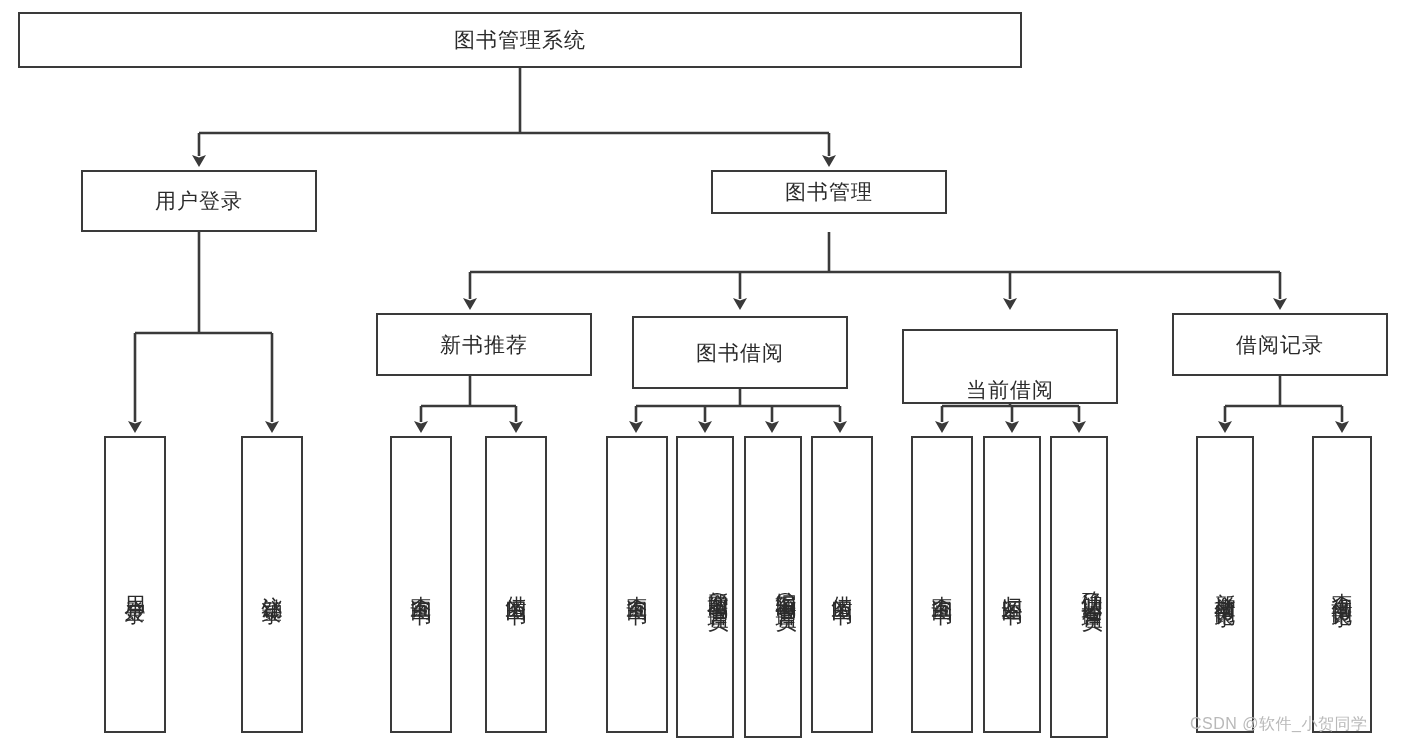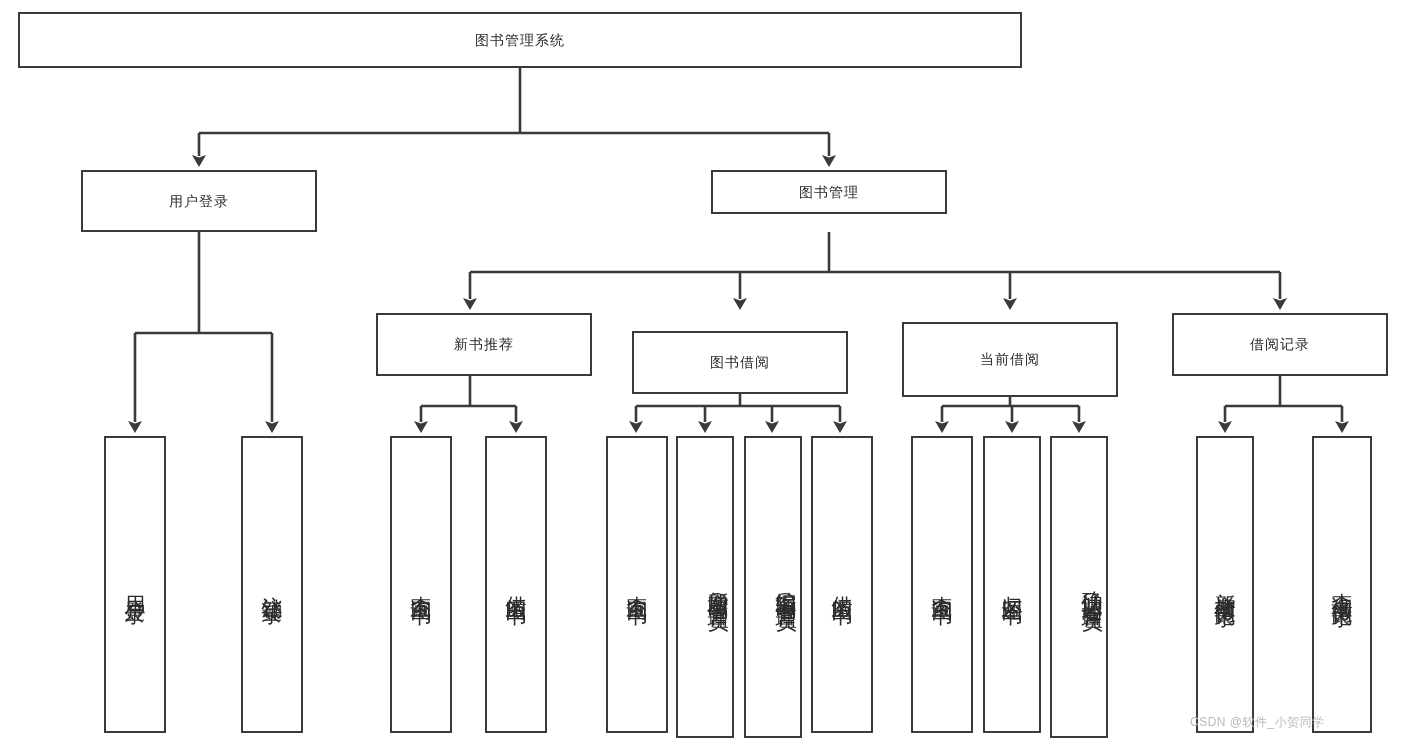--- a/index.html
+++ b/index.html
@@ -28,39 +28,39 @@
     position: absolute;
     box-sizing: border-box;
     background: #ffffff;
     border: 2px solid #3a3a3a;
     display: flex;
     align-items: center;
     justify-content: center;
     color: #2b2b2b;
   }
   .node.horiz {
-    font-size: 14px;
+    font-size: 21px;
     letter-spacing: 1px;
     line-height: 1.2;
   }
   .node.vert {
     writing-mode: vertical-rl;
     text-orientation: upright;
     font-size: 21px;
     letter-spacing: 3px;
     padding: 6px 0;
   }
   .node.vert.toptext {
     align-items: flex-start;
   }
   .watermark {
     position: absolute;
     left: 1190px;
     top: 714px;
-    font-size: 12px;
+    font-size: 16px;
     color: #b9b9b9;
     white-space: nowrap;
     letter-spacing: 0.5px;
   }
 </style>
 </head>
 <body>
 
 <div id="stage">
   <svg id="wires" viewBox="0 0 1405 747">
@@ -112,24 +112,24 @@
       </div>
       <div class="node horiz" style="left: 81px; top: 170px; width: 236px; height: 62px;">
         <span>用户登录</span>
       </div>
       <div class="node horiz" style="left: 711px; top: 170px; width: 236px; height: 44px;">
         <span>图书管理</span>
       </div>
       <div class="node horiz" style="left: 376px; top: 313px; width: 216px; height: 63px;">
         <span>新书推荐</span>
       </div>
-      <div class="node horiz" style="left: 632px; top: 331px; width: 216px; height: 63px;">
+      <div class="node horiz" style="left: 632px; top: 316px; width: 216px; height: 73px;">
         <span>图书借阅</span>
       </div>
-      <div class="node horiz" style="left: 902px; top: 322px; width: 216px; height: 75px;">
+      <div class="node horiz" style="left: 902px; top: 329px; width: 216px; height: 75px; align-items: flex-end;">
         <span>当前借阅</span>
       </div>
       <div class="node horiz" style="left: 1172px; top: 313px; width: 216px; height: 63px; text-align: center;">
         <span>借阅记录</span>
       </div>
       <div class="node vert" style="left: 104px; top: 436px; width: 62px; height: 297px;">
         <span>用户登录</span>
       </div>
       <div class="node vert" style="left: 241px; top: 436px; width: 62px; height: 297px;">
         <span>注销登录</span>

